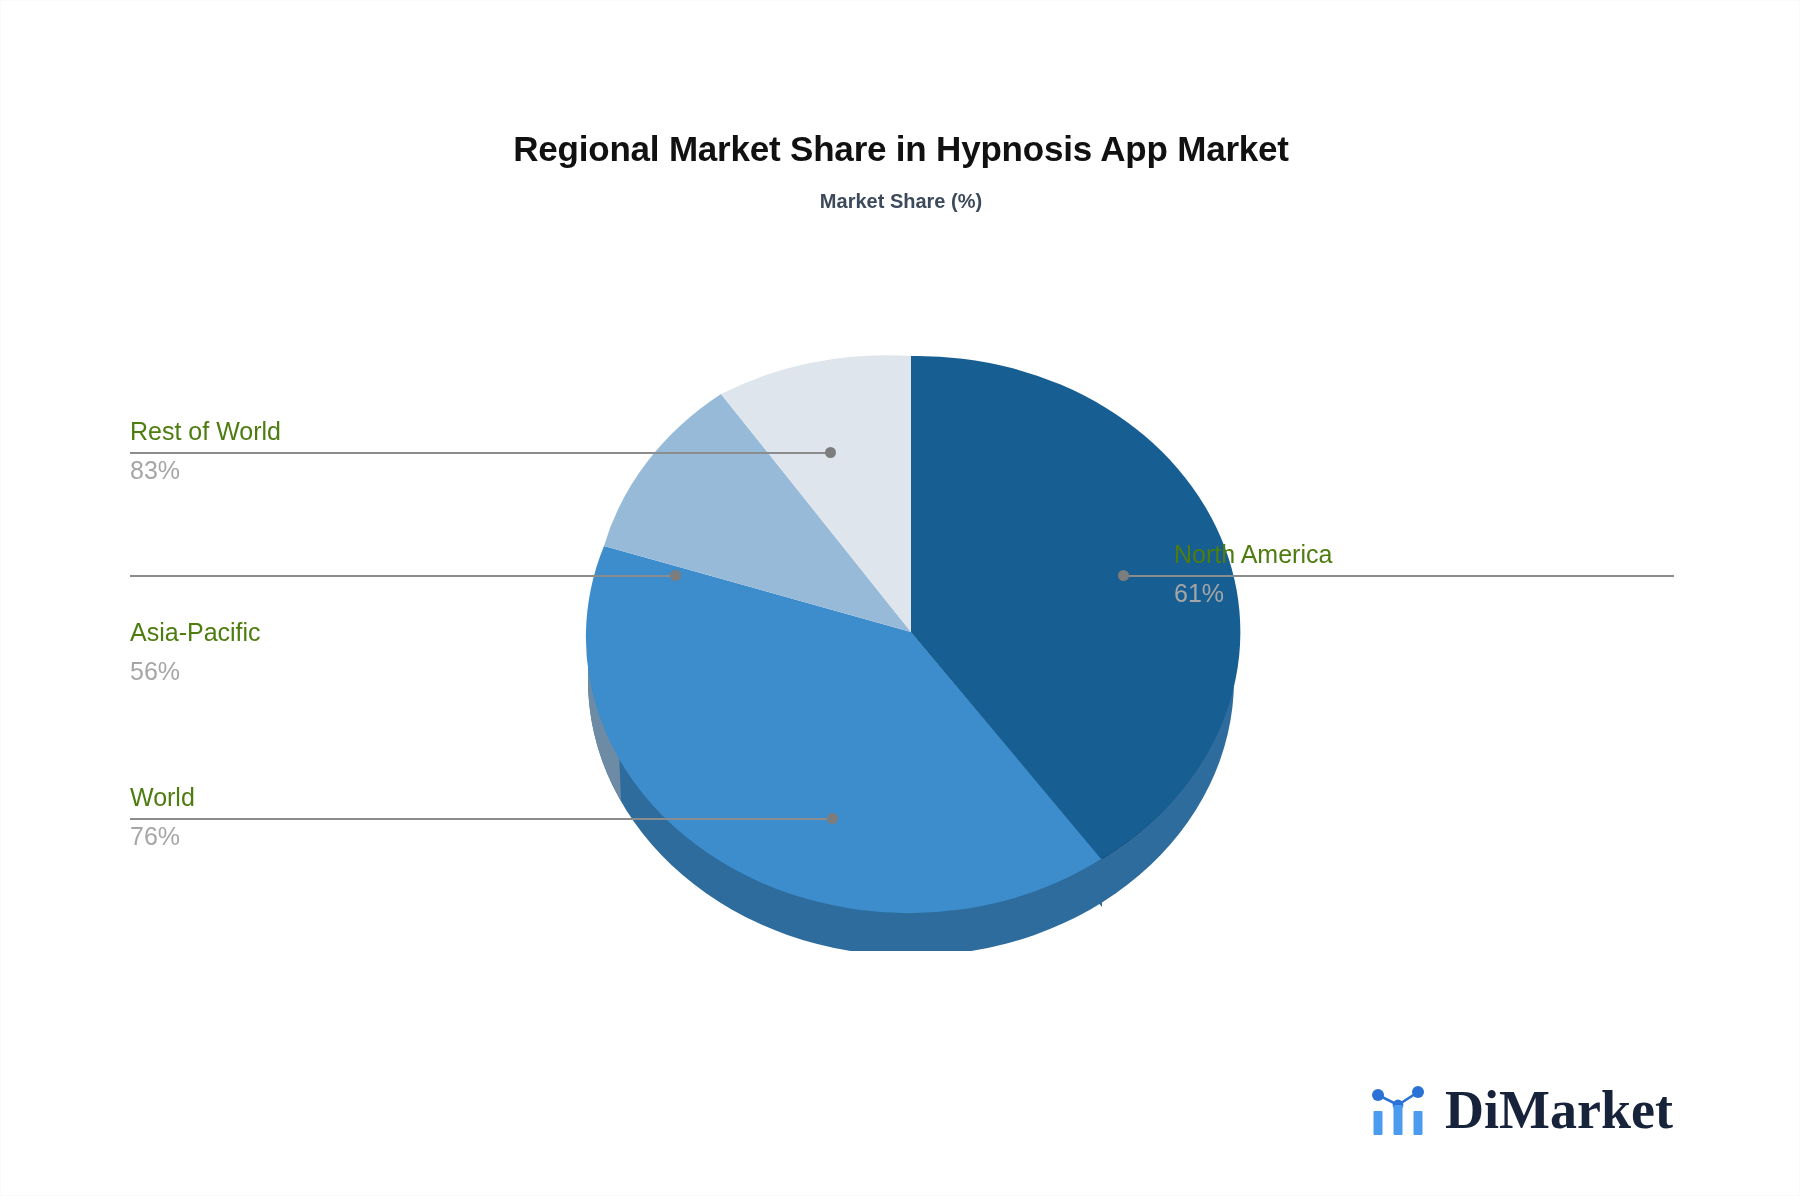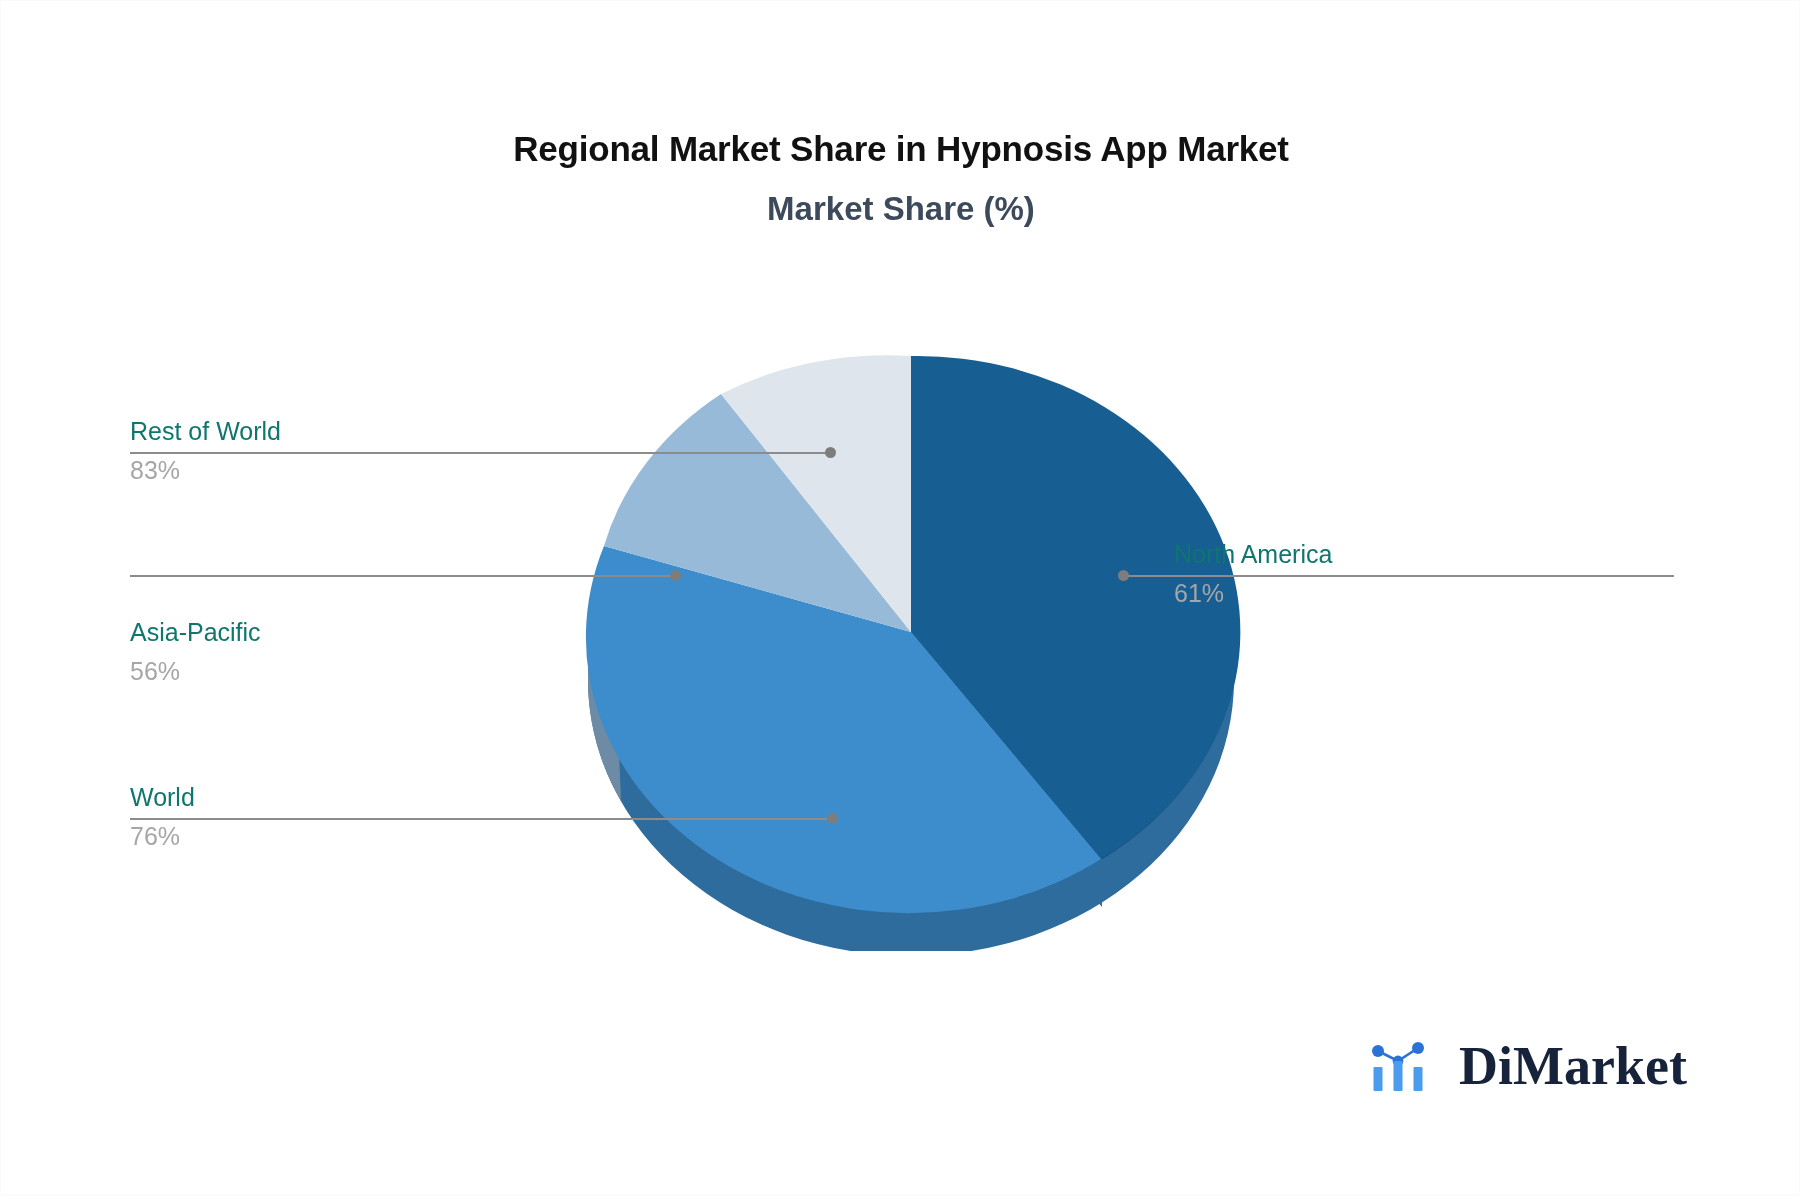--- a/index.html
+++ b/index.html
@@ -34,21 +34,21 @@
     letter-spacing: -0.2px;
     font-family: "Liberation Sans", sans-serif;
     white-space: nowrap;
   }
   #subtitle {
     position: absolute;
     left: 0;
     top: 189px;
     width: 1800px;
     text-align: center;
-    font-size: 33px;
+    font-size: 20px;
     font-weight: bold;
     color: #3d4a5c;
     font-family: "Liberation Sans", sans-serif;
     white-space: nowrap;
   }
 
   
   #pie-wrap {
     position: absolute;
     left: 560px;
@@ -57,21 +57,21 @@
     height: 620px;
   }
   #pie-svg { display: block; }
 
   
   .callout {
     position: absolute;
   }
   .callout .cl-name {
     font-size: 25px;
-    color: #0f766e;
+    color: #4d7c0f;
     line-height: 30px;
     white-space: nowrap;
     font-family: "Liberation Sans", sans-serif;
   }
   .callout .cl-value {
     font-size: 25px;
     color: #a6a6a6;
     line-height: 30px;
     white-space: nowrap;
     margin-top: 9px;
@@ -92,24 +92,24 @@
     width: 11px;
     height: 11px;
     border-radius: 50%;
     background: #7d7d7d;
   }
 
   
   #logo {
     position: absolute;
     left: 1368px;
-    top: 1036px;
+    top: 1080px;
     display: flex;
     align-items: center;
-    gap: 32px;
+    gap: 18px;
   }
   #logo-mark { display: block; }
   #logo-text {
     font-family: "Liberation Serif", serif;
     font-size: 54px;
     font-weight: bold;
     color: #17233b;
     letter-spacing: 0px;
     line-height: 1;
   }

